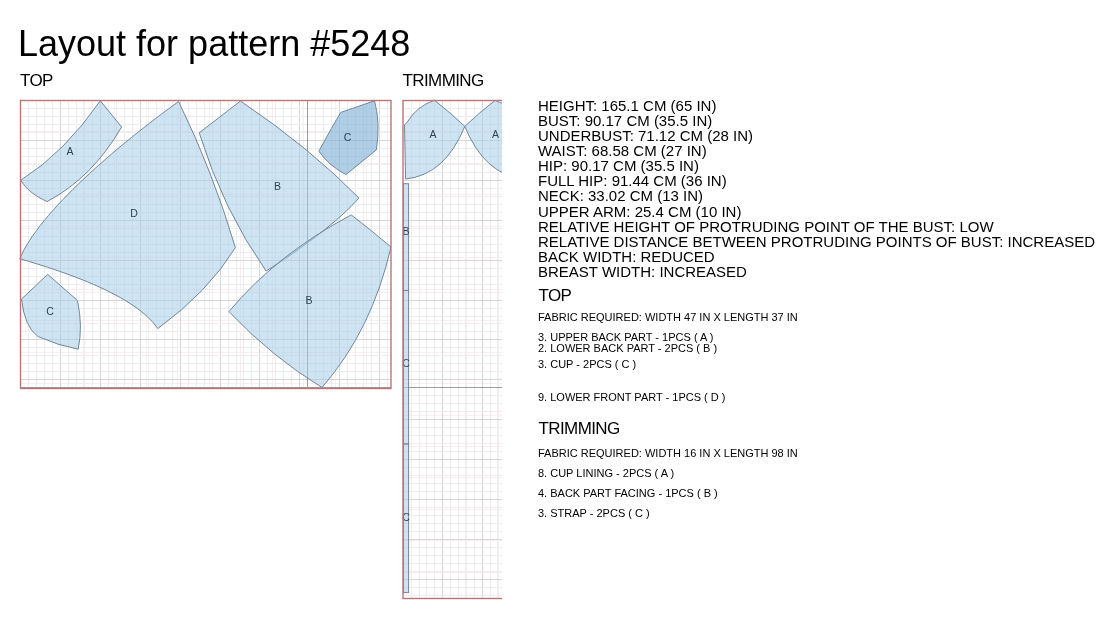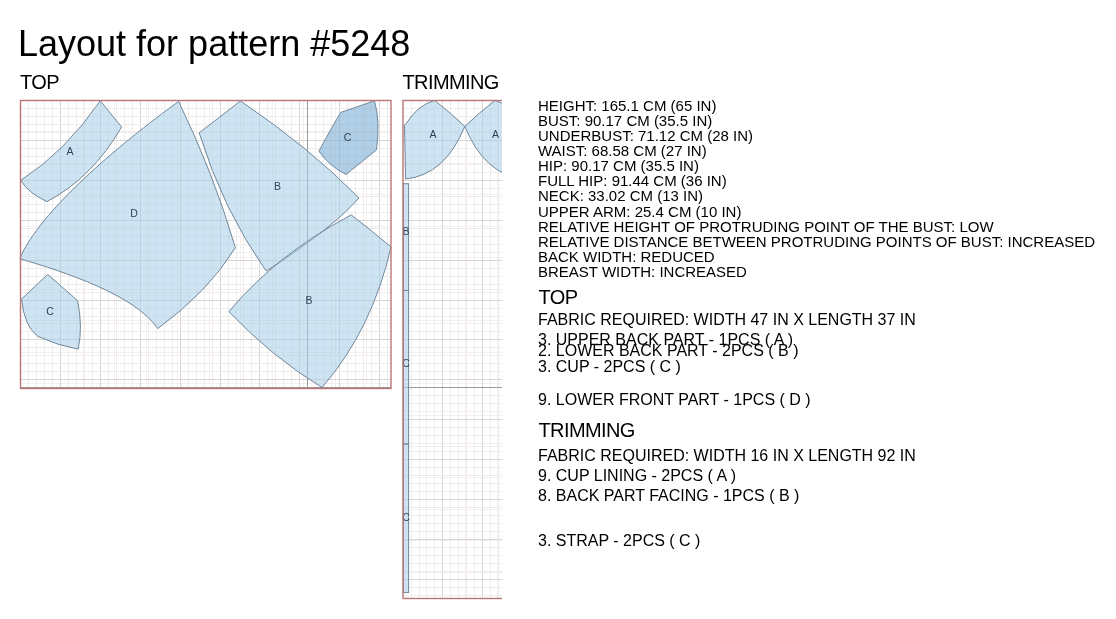--- a/index.html
+++ b/index.html
@@ -1,16 +1,16 @@
 <!DOCTYPE html>
 <html><head><meta charset="utf-8"><style>
   html,body { margin:0; padding:0; background:#fff; width:1116px; height:619px; overflow:hidden; }
   body { font-family:"Liberation Sans", sans-serif; color:#000; position:relative; }
-  .item { position:absolute; left:538px; font-size:16px; line-height:1; white-space:nowrap; }
-  .hd { position:absolute; font-size:20px; line-height:1; letter-spacing:-0.6px; white-space:nowrap;text-align:right; }
+  .item { position:absolute; left:538px; font-size:11px; line-height:1; white-space:nowrap; }
+  .hd { position:absolute; font-size:17px; line-height:1; letter-spacing:-0.6px; white-space:nowrap;text-align:right; }
 </style></head>
 <body>
 
 <div style="position:absolute;left:18px;top:26.3px;font-size:36px;line-height:1;white-space:nowrap">Layout for pattern #5248</div>
 
 <div class="hd" style="left:20px;top:71.8px">TOP</div>
 
 <div class="hd" style="left:402.5px;top:71.8px">TRIMMING</div>
 
 <svg width="1116" height="619" viewBox="0 0 1116 619" font-family="Liberation Sans, sans-serif" style="position:absolute;left:0;top:0">
@@ -293,16 +293,16 @@
 
 <div class="hd" style="left:538.5px;top:286.7px">TOP</div>
 
 <div class="hd" style="left:538.5px;top:419.7px">TRIMMING</div>
 
 <div class="item" style="top:311.8px">FABRIC REQUIRED: WIDTH 47 IN X LENGTH 37 IN</div>
 <div class="item" style="top:331.6px">3. UPPER BACK PART - 1PCS ( A )</div>
 <div class="item" style="top:343px">2. LOWER BACK PART - 2PCS ( B )</div>
 <div class="item" style="top:359px">3. CUP - 2PCS ( C )</div>
 <div class="item" style="top:391.90000000000003px">9. LOWER FRONT PART - 1PCS ( D )</div>
-<div class="item" style="top:447.8px">FABRIC REQUIRED: WIDTH 16 IN X LENGTH 92 IN</div>
-<div class="item" style="top:467.9px">9. CUP LINING - 2PCS ( A )</div>
-<div class="item" style="top:488.0px">8. BACK PART FACING - 1PCS ( B )</div>
-<div class="item" style="top:533px">3. STRAP - 2PCS ( C )</div>
+<div class="item" style="top:447.8px">FABRIC REQUIRED: WIDTH 16 IN X LENGTH 98 IN</div>
+<div class="item" style="top:467.9px">8. CUP LINING - 2PCS ( A )</div>
+<div class="item" style="top:488.0px">4. BACK PART FACING - 1PCS ( B )</div>
+<div class="item" style="top:508px">3. STRAP - 2PCS ( C )</div>
 
 </body></html>

